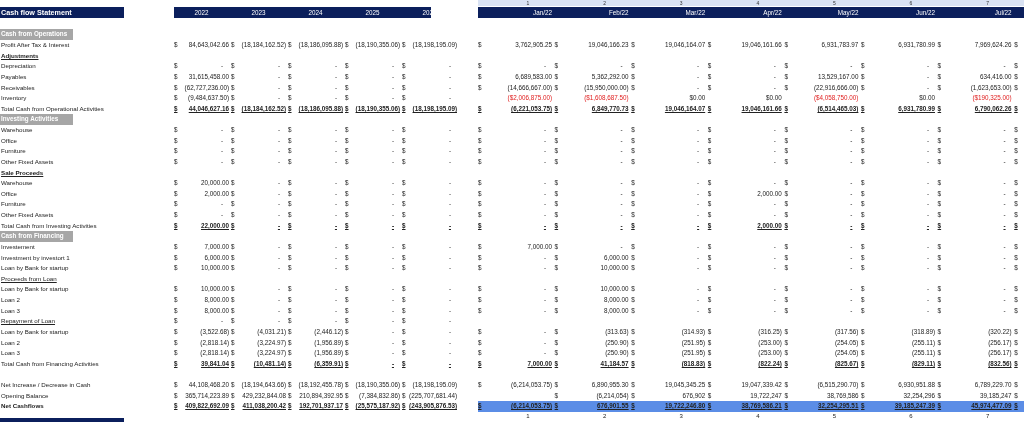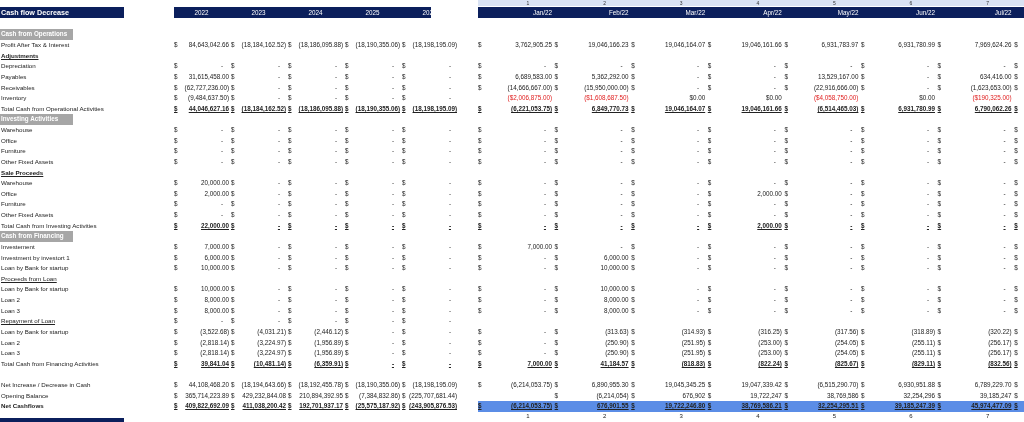--- a/index.html
+++ b/index.html
@@ -22,21 +22,21 @@
   .cell .v { position:absolute; right:0; }
   .cell.tot .v, .cell.tot .d { text-decoration:underline; font-weight:bold; }
   .red { color:#e02020; }
   .hl { position:absolute; background:#5b8de6; height:10.6px; }
   .bottom-bar { left:0; top:418px; width:124px; height:4px; background:#0b1f5c; }
   .idx { position:absolute; top:0; text-align:center; font-size:6px; }
 </style>
 </head>
 <body>
 
-<div class="abs title-bar">Cash flow Decrease</div>
+<div class="abs title-bar">Cash flow Statement</div>
 <div class="abs yr-bar" style="left:174px;width:257px;"></div>
 <div id="annual-hdrs">
     <div class="hdr" style="left: 174px; width: 55px;">2022</div>
     <div class="hdr" style="left: 231px; width: 55px;">2023</div>
     <div class="hdr" style="left: 288px; width: 55px;">2024</div>
     <div class="hdr" style="left: 345px; width: 55px;">2025</div>
     <div class="hdr" style="left: 402px; width: 55px;">2026</div>
   </div>
 <div class="abs num-bar" style="left:478px;width:546px;"></div>
 <div class="abs yr-bar" style="left:478px;width:546px;"></div>

